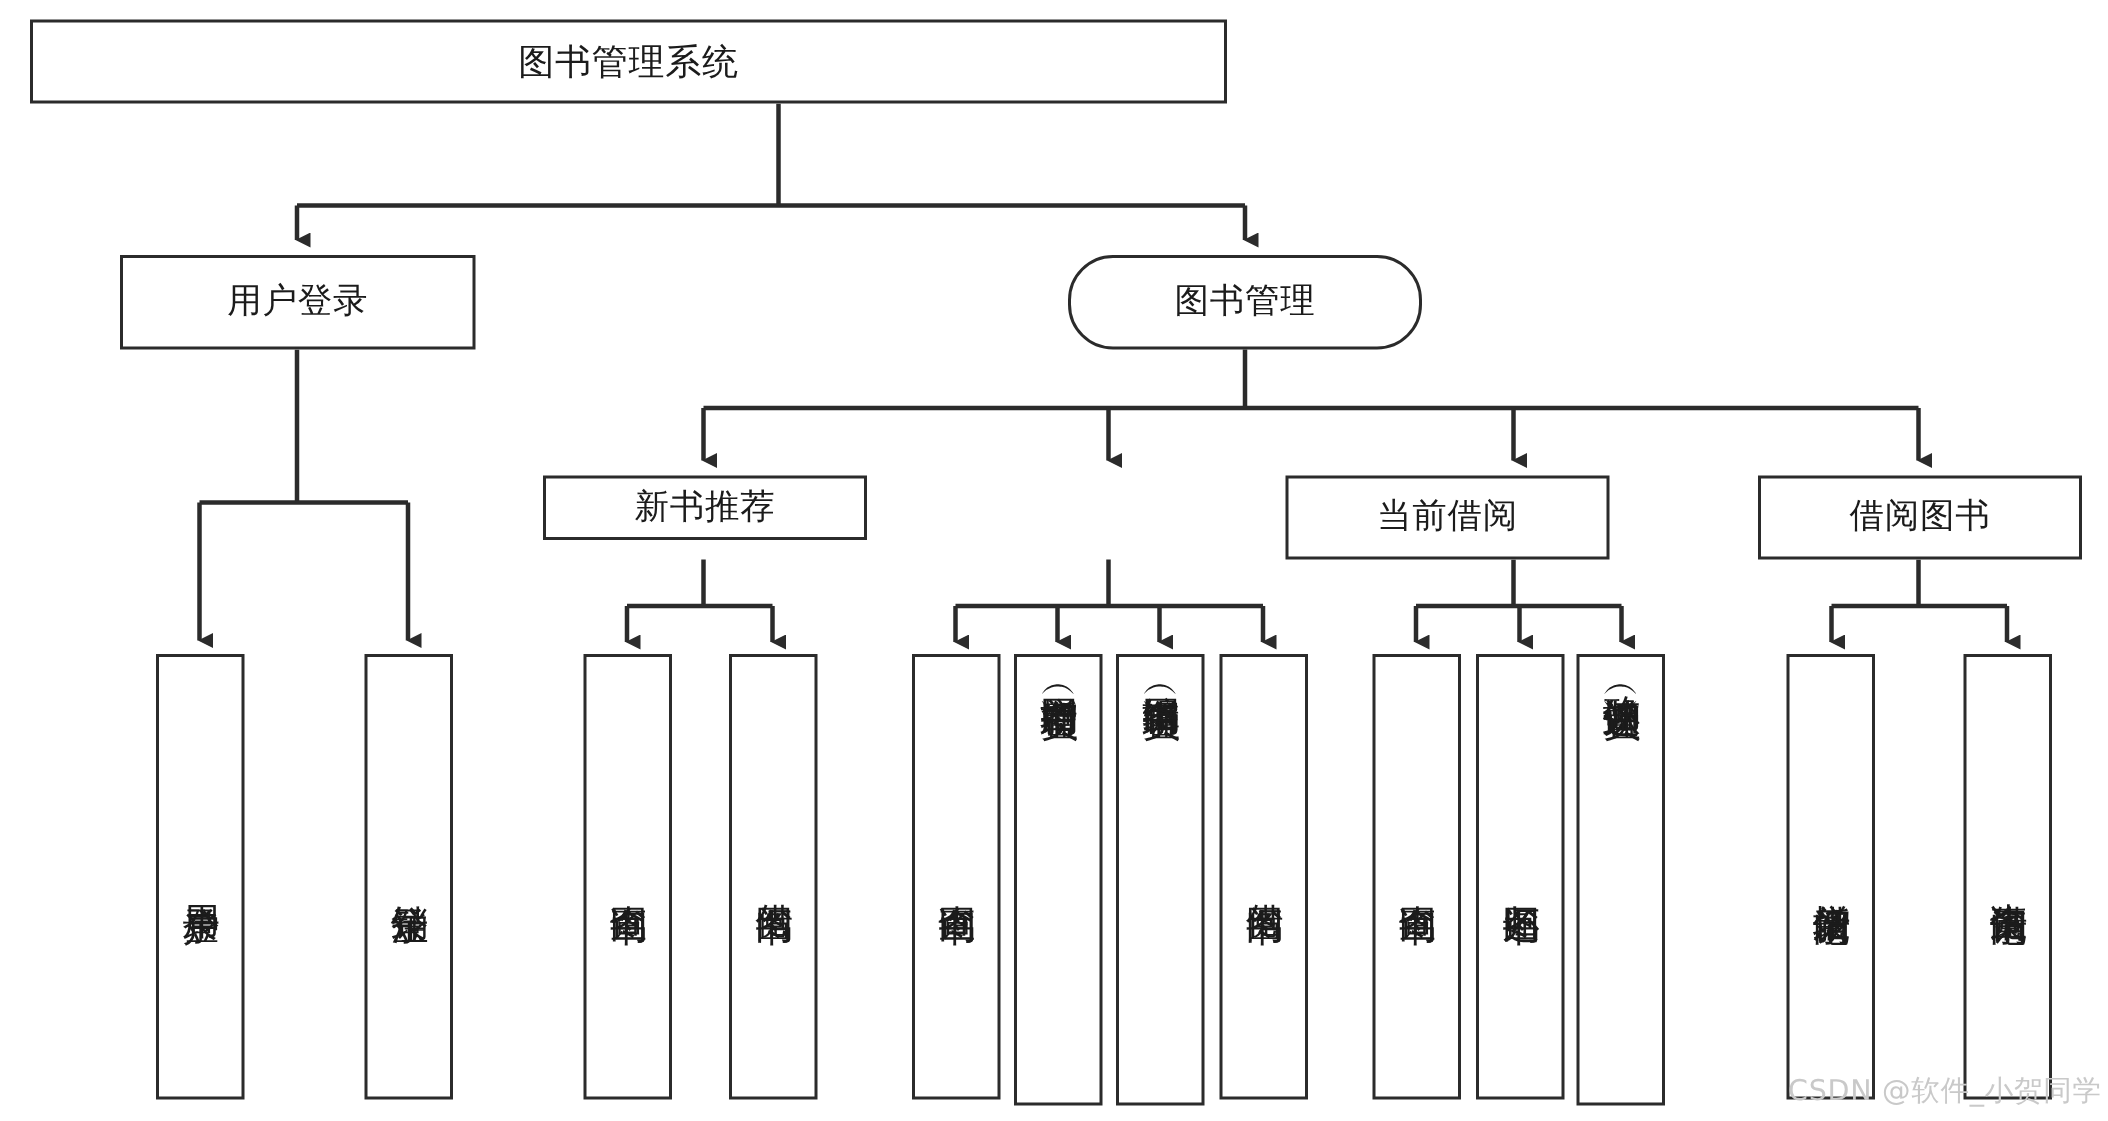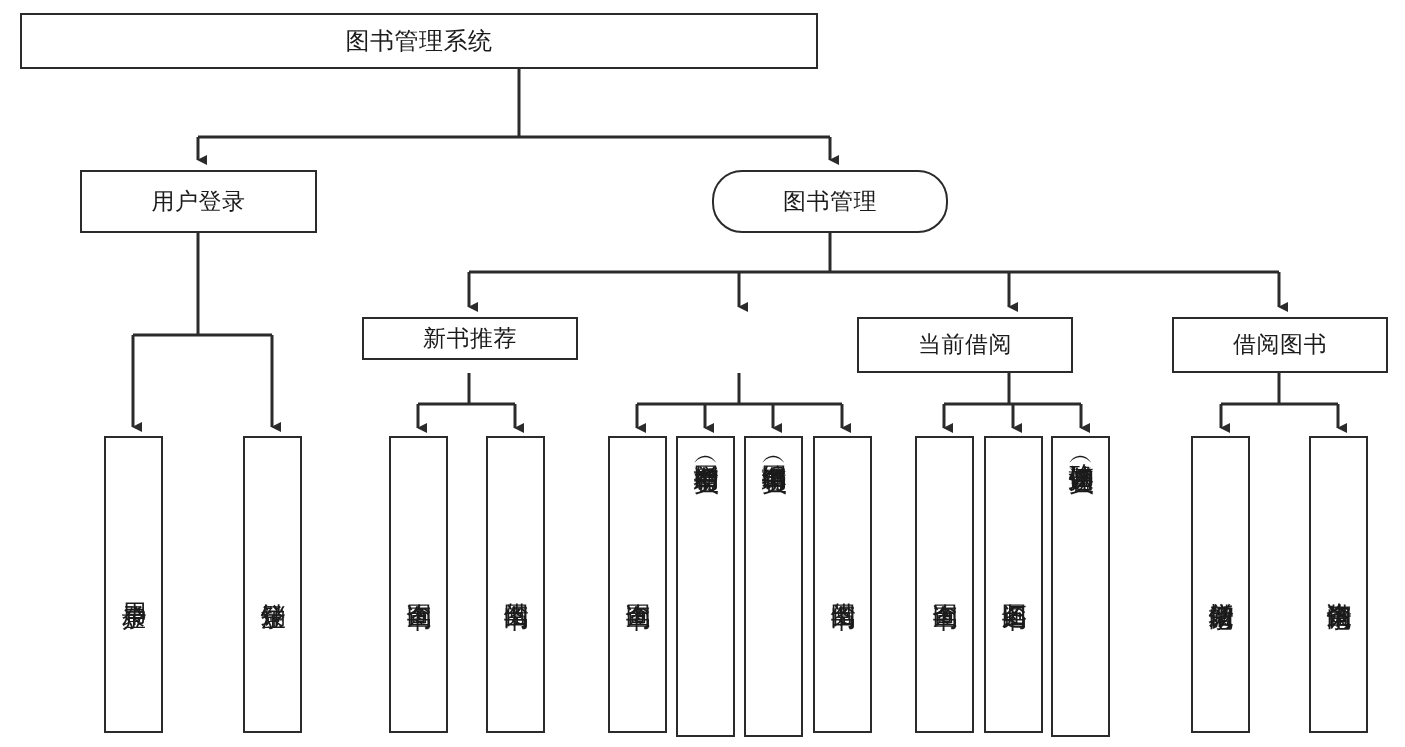--- a/index.html
+++ b/index.html
@@ -190,14 +190,15 @@
     <span class="node-label">确认归还（管理员）</span>
   </div>
 
   <div class="node v-node centered" style="left:1191px; top:436px; width:59px; height:297px;">
     <span class="node-label">新增借阅记录</span>
   </div>
   <div class="node v-node centered" style="left:1309px; top:436px; width:59px; height:297px;">
     <span class="node-label">查询借阅记录</span>
   </div>
 
+  <div class="watermark" style="left:1192px; top:714px;">CSDN @软件_小贺同学</div>
 
 </div>
 
 </body></html>

